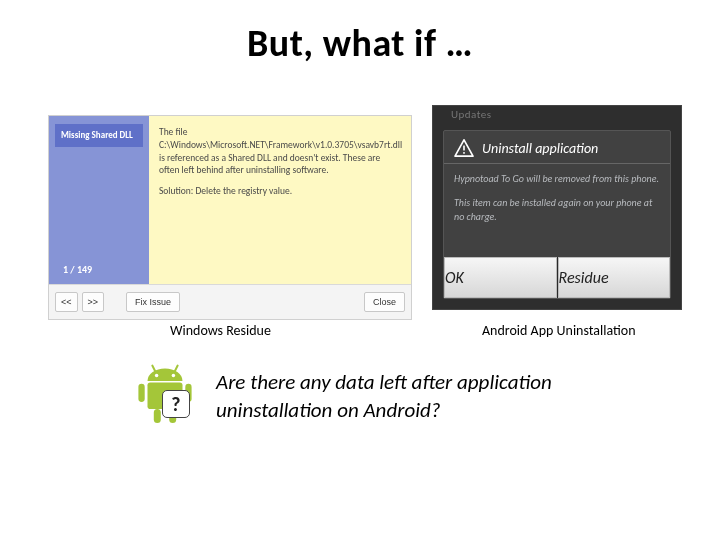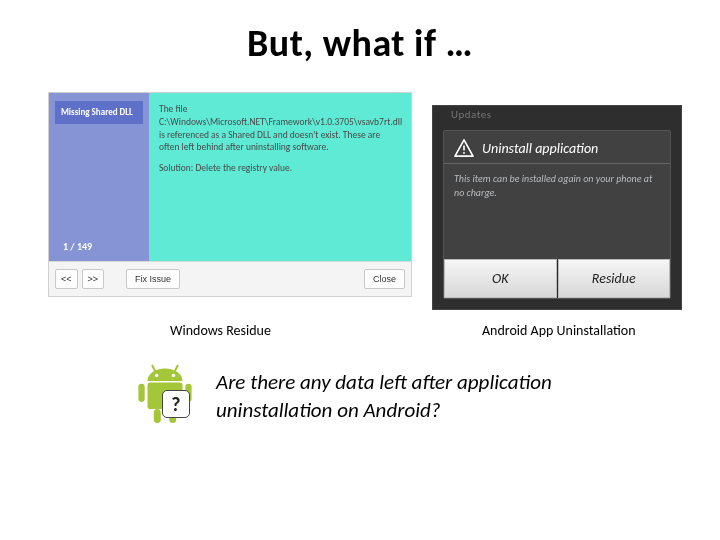--- a/index.html
+++ b/index.html
@@ -1,21 +1,21 @@
 <!DOCTYPE html>
 <html><head>
 <meta charset="utf-8">
 <style>
   * { box-sizing: border-box; margin: 0; padding: 0; }
   html, body { width: 720px; height: 540px; background: #fff; font-family: Calibri, Arial, sans-serif; }
   .slide { width: 720px; height: 540px; position: relative; }
   .title { position: absolute; top: 20px; left: 0; width: 720px; text-align: center; font-size: 38px; font-weight: 700; letter-spacing: 0.5px; }
 
   
-  .win-wrap { position: absolute; left: 48px; top: 92px; width: 364px; height: 205px; border: 1px solid #d0d0d0; background: #5eead4; }
+  .win-wrap { position: absolute; left: 48px; top: 115px; width: 364px; height: 205px; border: 1px solid #d0d0d0; background: #fef9c3; }
   .win-sidebar { position: absolute; left: 0; top: 0; bottom: 35px; width: 100px; background: #8694d6; }
   .win-badge { margin: 8px 6px; padding: 6px 6px; background: #5f70c8; color: #fff; font-size: 9px; font-weight: 700; line-height: 1.2; }
   .win-count { position: absolute; left: 0; bottom: 0; width: 100px; padding: 8px 0 8px 14px; color: #fff; font-size: 10px; font-weight: 700; }
   .win-body { position: absolute; left: 110px; right: 10px; top: 10px; font-size: 9.5px; color: #4a4a4a; line-height: 1.35; }
   .win-body p { margin-bottom: 8px; }
   .win-footer { position: absolute; left: 0; right: 0; bottom: 0; height: 35px; background: #f4f4f4; border-top: 1px solid #d9d9d9; display: flex; align-items: center; padding: 0 6px; gap: 4px; }
   .wbtn { background: #fdfdfd; border: 1px solid #c8c8c8; border-radius: 2px; font-size: 9px; padding: 4px 8px; color: #333; cursor: pointer; }
   .wbtn.small { padding: 4px 5px; }
   .spacer { flex: 1; }
   .spacer.sm { flex: 0 0 14px; }
@@ -24,21 +24,21 @@
   .and-wrap { position: absolute; left: 432px; top: 105px; width: 250px; height: 205px; background: #2e2e2e; border: 1px solid #444; }
   .and-updates { position: absolute; top: 2px; left: 18px; color: #767676; font-size: 11px; letter-spacing: 0.5px; }
   .and-dialog { position: absolute; left: 10px; right: 10px; top: 24px; bottom: 10px; background: #414141; border: 1px solid #555; border-radius: 2px; color: #fff; display: flex; flex-direction: column; font-style: italic; }
   .and-title { display: flex; align-items: center; gap: 8px; padding: 8px 10px 6px; font-size: 14px; }
   .warn-icon { width: 20px; height: 18px; }
   .warn-icon svg { width: 20px; height: 18px; display:block; }
   .and-sep { height: 1px; background: #666; margin: 0; }
   .and-body { padding: 8px 10px; font-size: 10px; color: #b8bbbf; line-height: 1.4; flex: 1; }
   .and-body p { margin-bottom: 10px; }
   .and-btns { display: flex; gap: 1px; background: #2a2a2a; }
-  .abtn { flex: 1; text-align: center; padding: 10px 0; background: linear-gradient(#f6f6f6,#d7d7d7); color: #222; font-size: 14px; border: 1px solid #bbb; cursor: pointer; }
+  .abtn { flex: 1; text-align: left; padding: 10px 0; background: linear-gradient(#f6f6f6,#d7d7d7); color: #222; font-size: 16px; border: 1px solid #bbb; cursor: pointer; }
 
   .caption-left { position: absolute; left: 170px; top: 322px; font-size: 14px; }
   .caption-right { position: absolute; left: 482px; top: 322px; font-size: 14px; }
 
   .question { position: absolute; left: 216px; top: 368px; width: 440px; font-size: 21px; font-style: italic; line-height: 1.35; text-align: left; }
 
   
   .robot { position: absolute; left: 130px; top: 360px; width: 70px; height: 70px; }
   .robot svg { width: 70px; height: 70px; display:block; }
   .robot-q { position: absolute; left: 32px; top: 30px; width: 28px; height: 28px; border-radius: 5px; background: #fff; border: 1px solid #444; font-size: 20px; font-weight: 700; text-align: center; line-height: 26px; color: #222; }
@@ -77,20 +77,21 @@
           <svg viewBox="0 0 24 22">
               <path d="M12 1 L23 21 L1 21 Z" fill="none" stroke="#fff" stroke-width="2" stroke-linejoin="round"></path>
               <rect x="11" y="8" width="2" height="6" fill="#fff"></rect>
               <rect x="11" y="16" width="2" height="2" fill="#fff"></rect>
             </svg>
         </span>
         <span>Uninstall application</span>
       </div>
       <div class="and-sep"></div>
       <div class="and-body">
+        <p>Hypnotoad To Go will be removed from this phone.</p>
         <p>This item can be installed again on your phone at no charge.</p>
       </div>
       <div class="and-btns">
         <div class="abtn">OK</div>
         <div class="abtn">Residue</div>
       </div>
     </div>
   </div>
 
   <div class="caption-left">Windows Residue</div>

